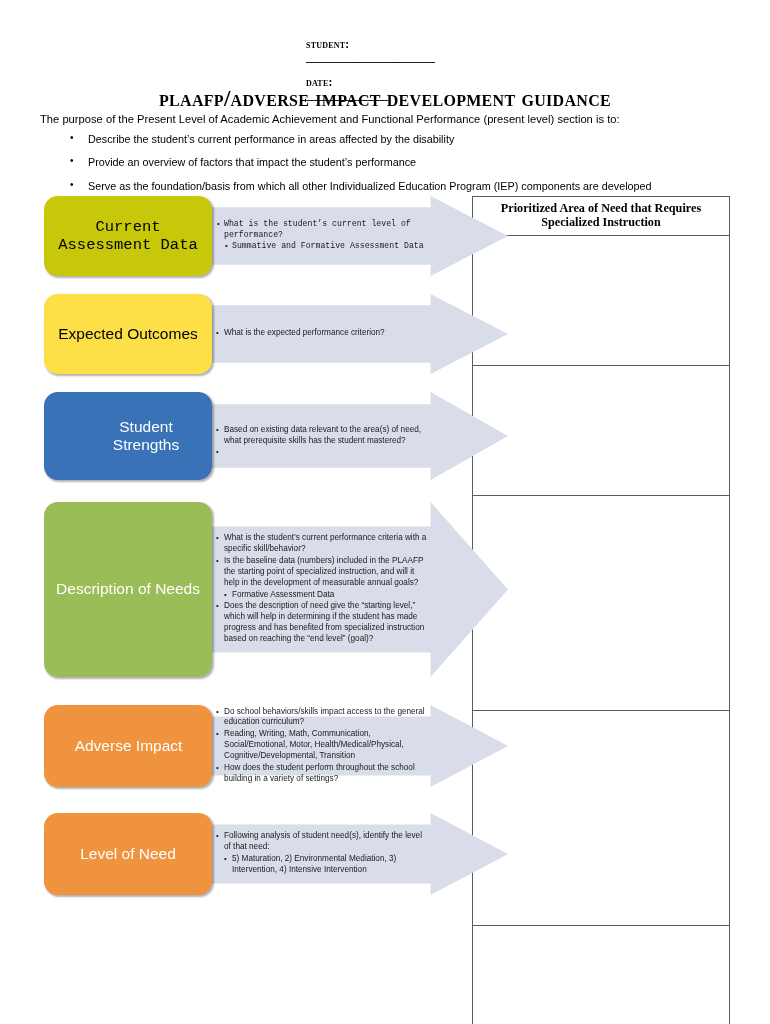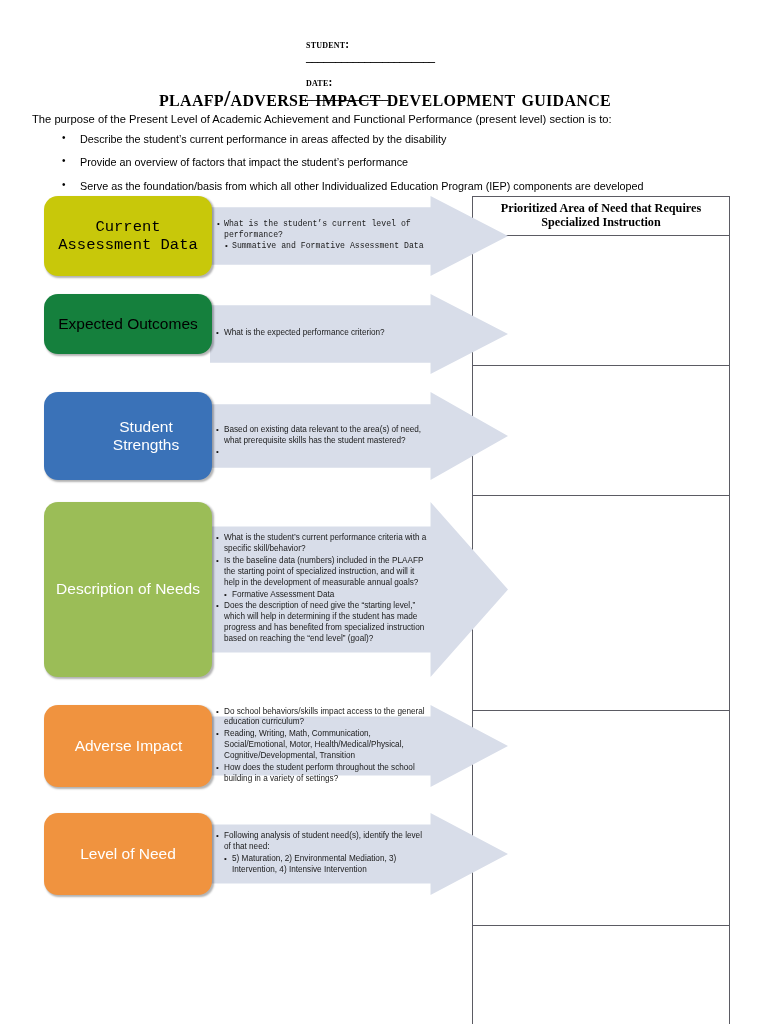--- a/index.html
+++ b/index.html
@@ -56,21 +56,21 @@
     font-weight: bold;
     font-size: 23px;
     font-variant: small-caps;
     text-transform: lowercase;
     letter-spacing: .3px;
   }
 
   
   .intro {
     position: absolute;
-    top: 112px; left: 32px; width: 700px;
+    top: 112px; left: 40px; width: 700px;
     font-size: 11.2px;
     line-height: 1.25;
   }
   .intro-lead { margin: 0 0 7px 0; }
   .intro-bullets { margin: 0; padding: 0; list-style: none; }
   .intro-bullets li {
     position: relative;
     padding-left: 48px;
     margin-bottom: 10px;
     font-size: 10.8px;
@@ -203,21 +203,21 @@
       </div>
       <div class="arrow-text">
         <ul>
           <li><span class="bul">•</span><span>What is the student’s current level of performance?</span></li>
           <li class="sub"><span class="bul">•</span><span>Summative and Formative Assessment Data</span></li>
         </ul>
       </div>
     </div>
     <div class="flow-row" style="height: 80px; margin-bottom: 18px;">
       <div class="arrow" style="background: rgb(216, 221, 233);"></div>
-      <div class="node dark" style="background: #15803d; height: 60px;">
+      <div class="node dark" style="background: #fde047; height: 80px;">
         <span>Expected Outcomes</span>
       </div>
       <div class="arrow-text">
         <ul>
           <li><span class="bul">•</span><span>What is the expected performance criterion?</span></li>
         </ul>
       </div>
     </div>
     <div class="flow-row" style="height: 88px; margin-bottom: 22px;">
       <div class="arrow" style="background: rgb(216, 221, 233);"></div>

